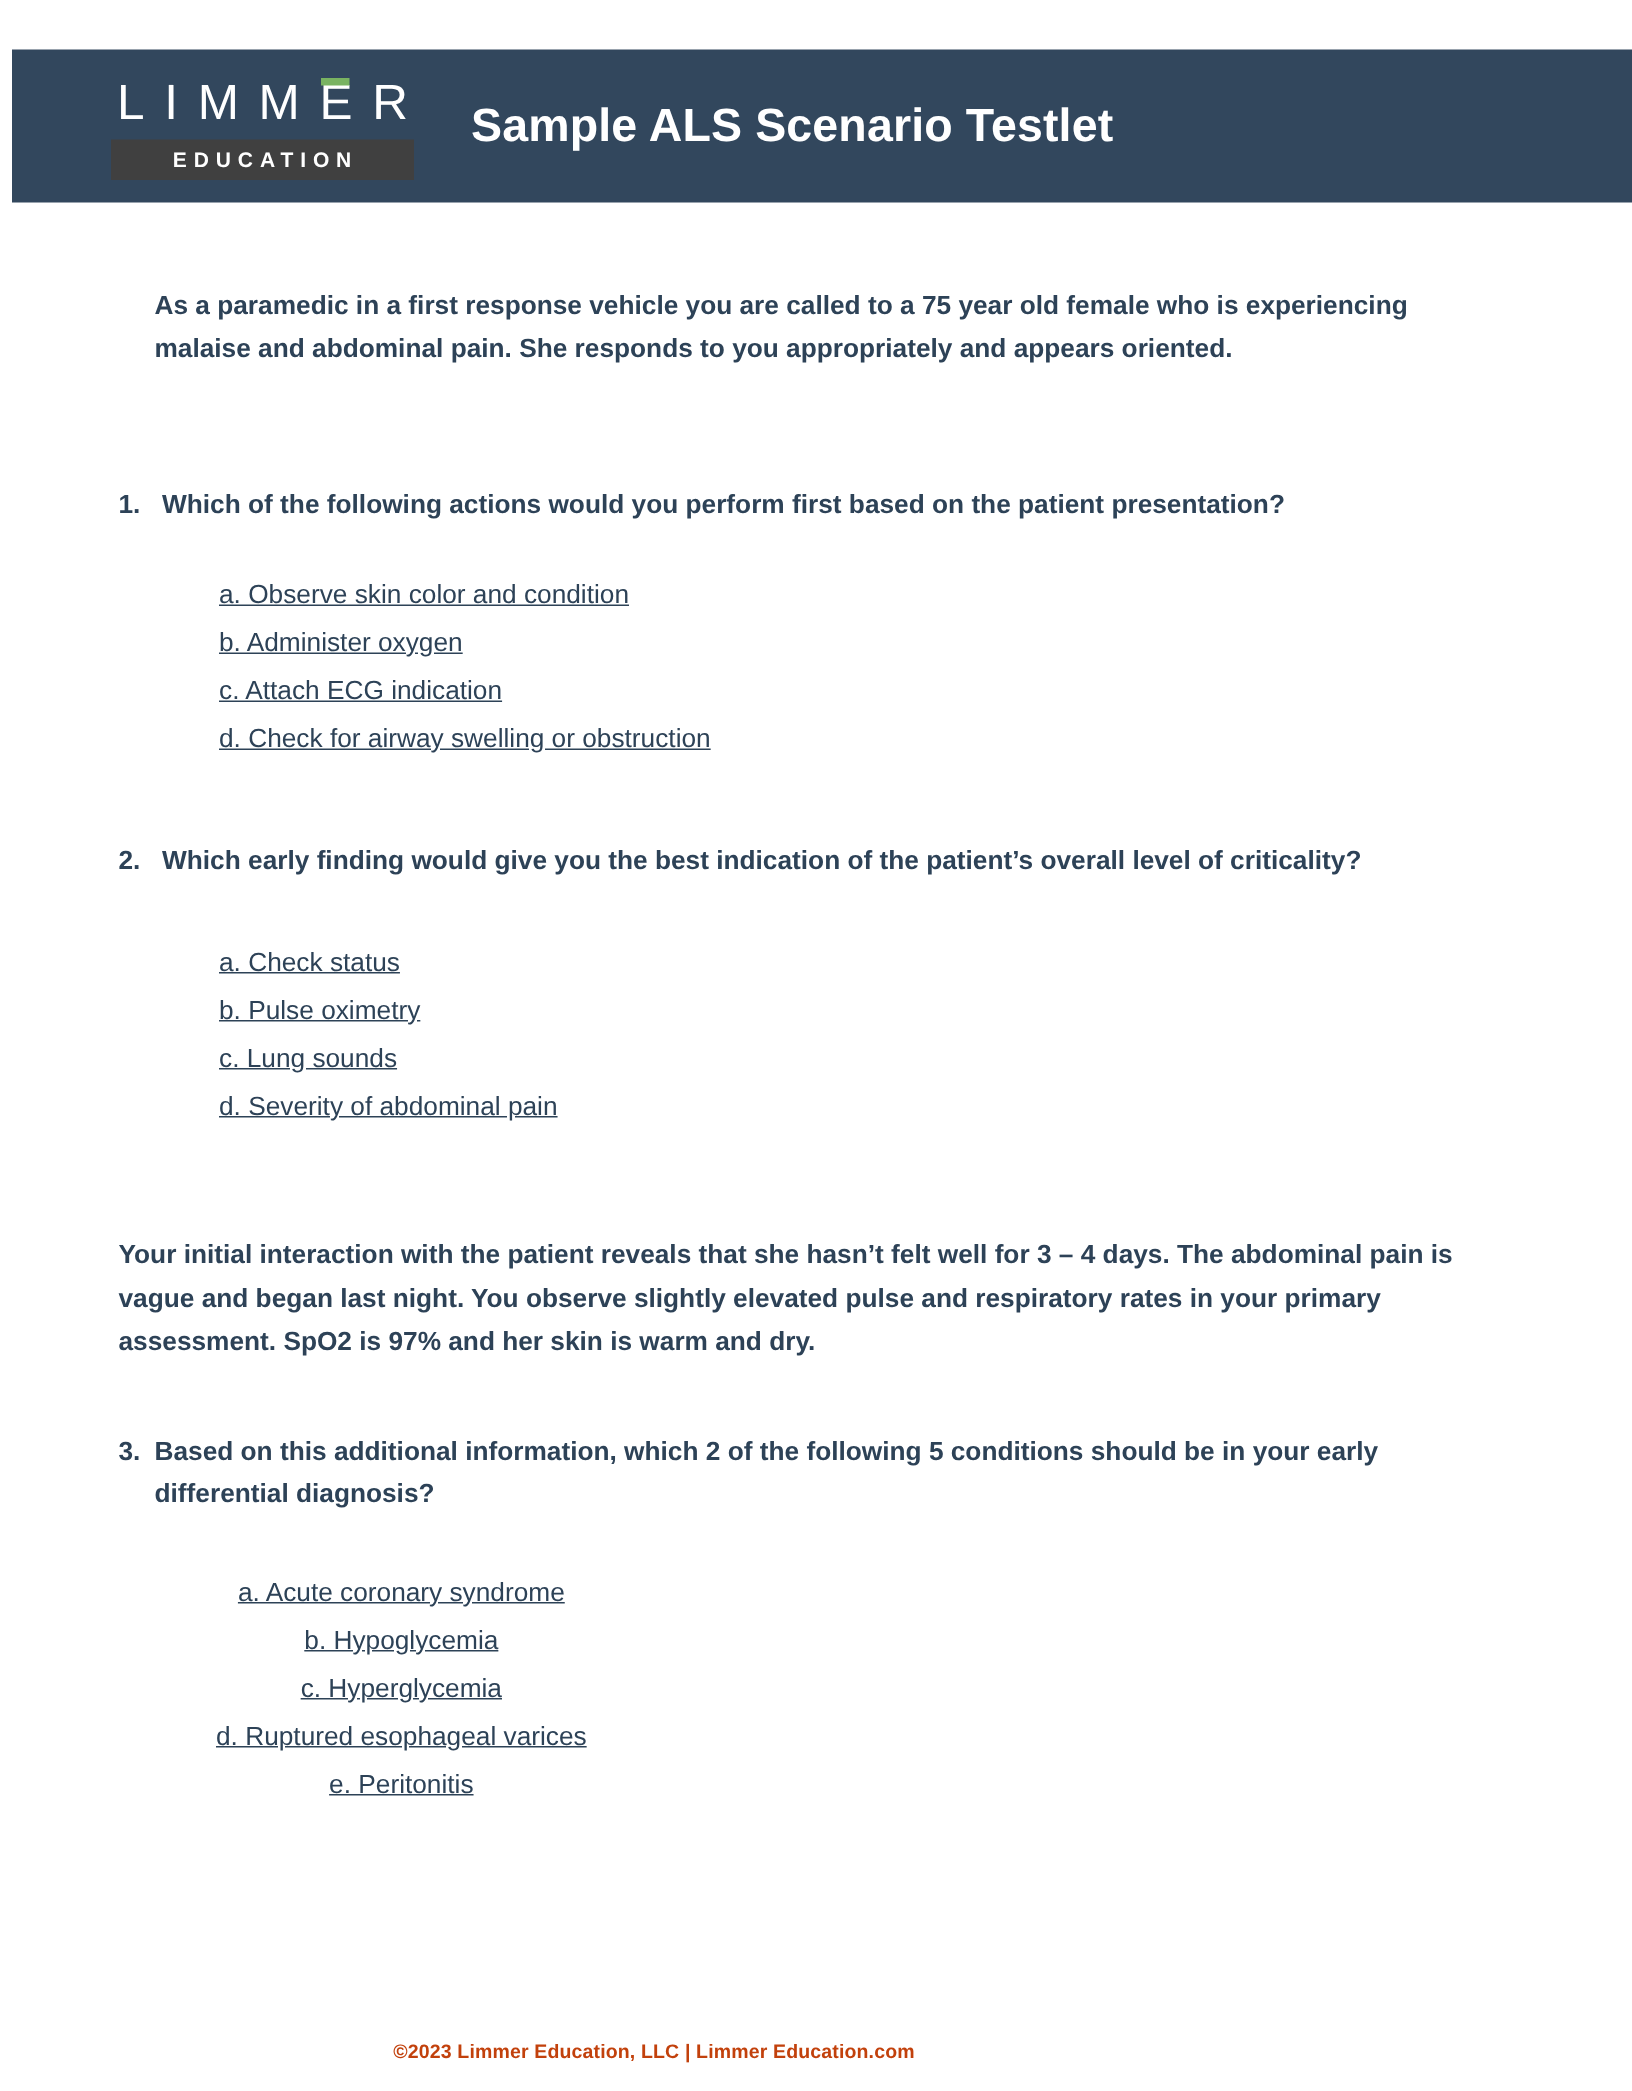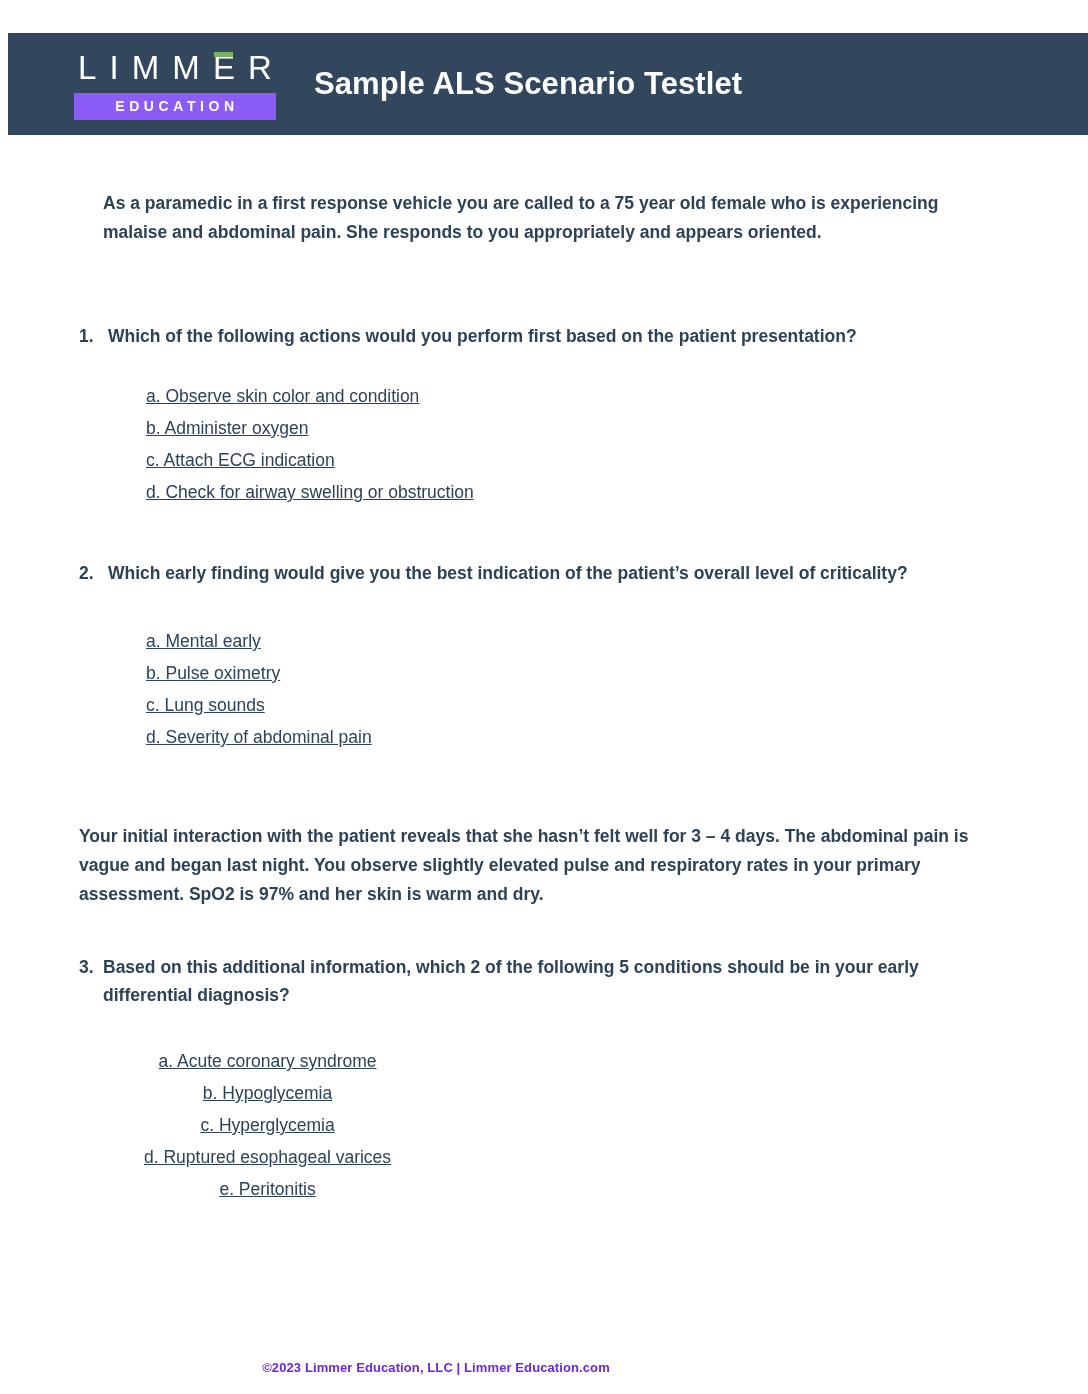--- a/index.html
+++ b/index.html
@@ -62,21 +62,21 @@
     content: "";
     position: absolute;
     left: 1px;
     top: 1px;
     width: 19px;
     height: 5px;
     background: #79b361;
   }
   .logo-bar {
     margin-top: 8px;
-    background: #8b5cf6;
+    background: #404040;
     height: 27px;
     display: flex;
     align-items: center;
     justify-content: center;
   }
   .logo-bar-text {
     color: #ffffff;
     font-size: 14px;
     font-weight: 600;
     letter-spacing: 4.6px;
@@ -164,21 +164,21 @@
 
   
   .footer {
     position: absolute;
     left: 0;
     top: 1360px;
     width: 872px;
     text-align: center;
     font-size: 13px;
     font-weight: bold;
-    color: #6d28d9;
+    color: #c2410c;
     letter-spacing: 0.1px;
   }
 </style>
 </head>
 <body>
 
 <div class="header-band">
 
   <div class="logo">
     <div class="logo-word">
@@ -212,21 +212,21 @@
     <li>c. Attach ECG indication</li>
     <li>d. Check for airway swelling or obstruction</li>
   </ul>
 
   <div class="question" id="question-2">
     <span class="q-num">2.</span>
     <span class="q-text">Which early finding would give you the best indication of the patient’s overall level of criticality?</span>
   </div>
 
   <ul class="options" id="options-2">
-    <li>a. Mental early</li>
+    <li>a. Check status</li>
     <li>b. Pulse oximetry</li>
     <li>c. Lung sounds</li>
     <li>d. Severity of abdominal pain</li>
   </ul>
 
   <p class="scenario" id="scenario-2">Your initial interaction with the patient reveals that she hasn’t felt well for 3 – 4 days. The abdominal pain is vague and began last night. You observe slightly elevated pulse and respiratory rates in your primary assessment. SpO2 is 97% and her skin is warm and dry.</p>
 
   <div class="question" id="question-3">
     <span class="q-num">3.</span>
     <span class="q-text">Based on this additional information, which 2 of the following 5 conditions should be in your early differential diagnosis?</span>

